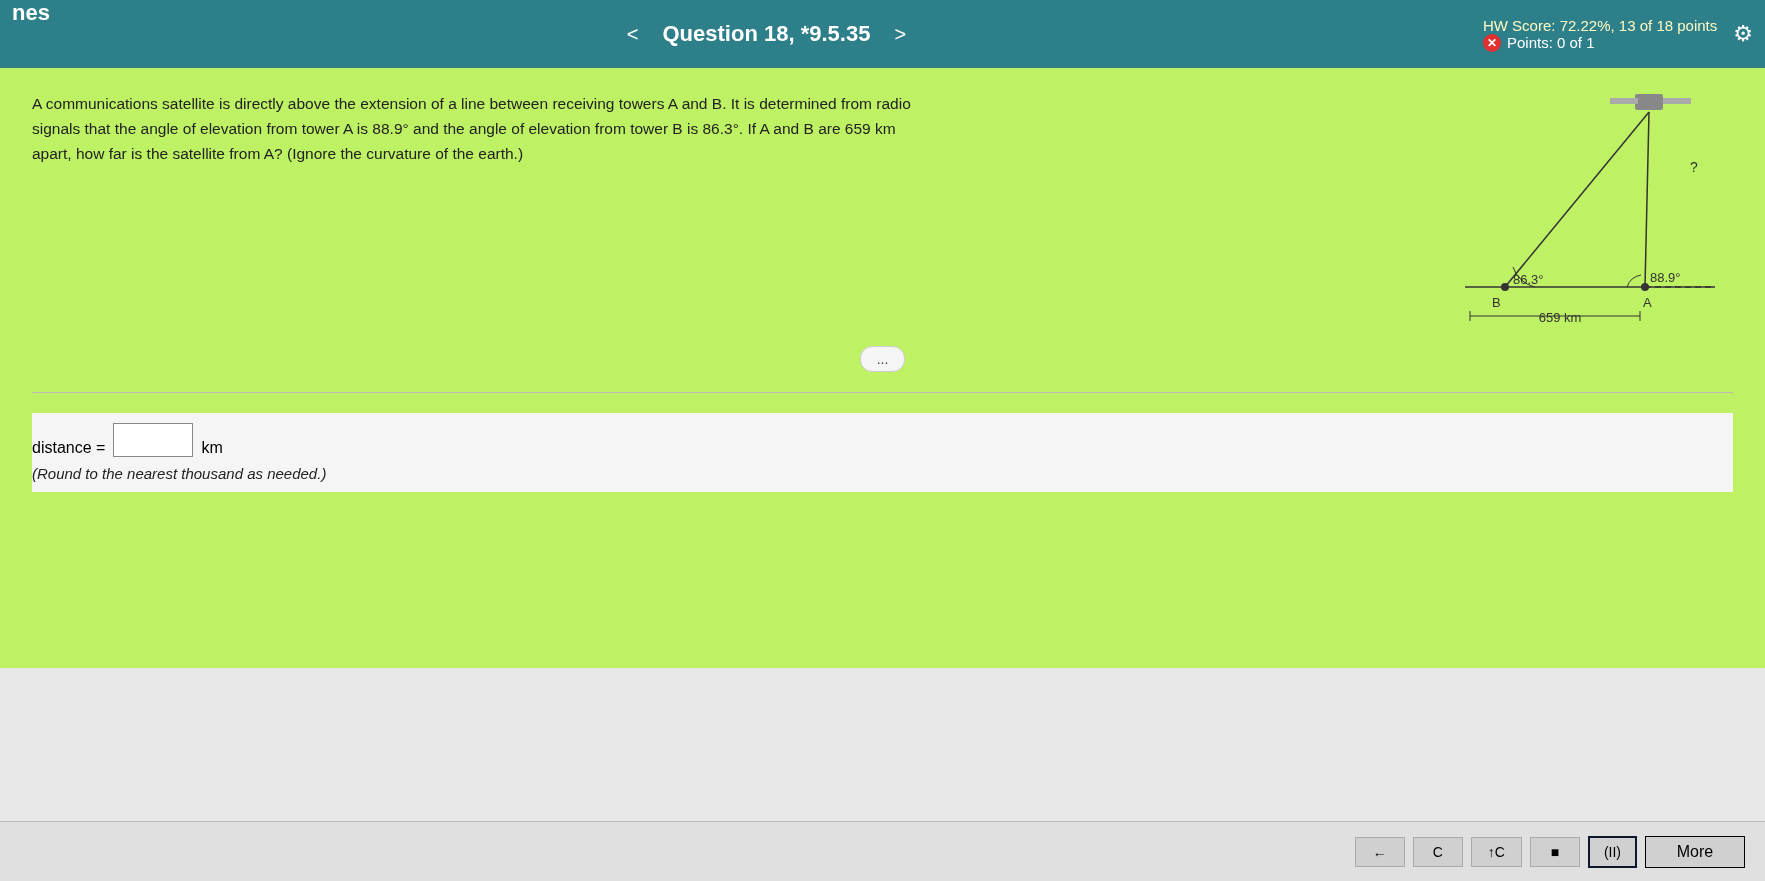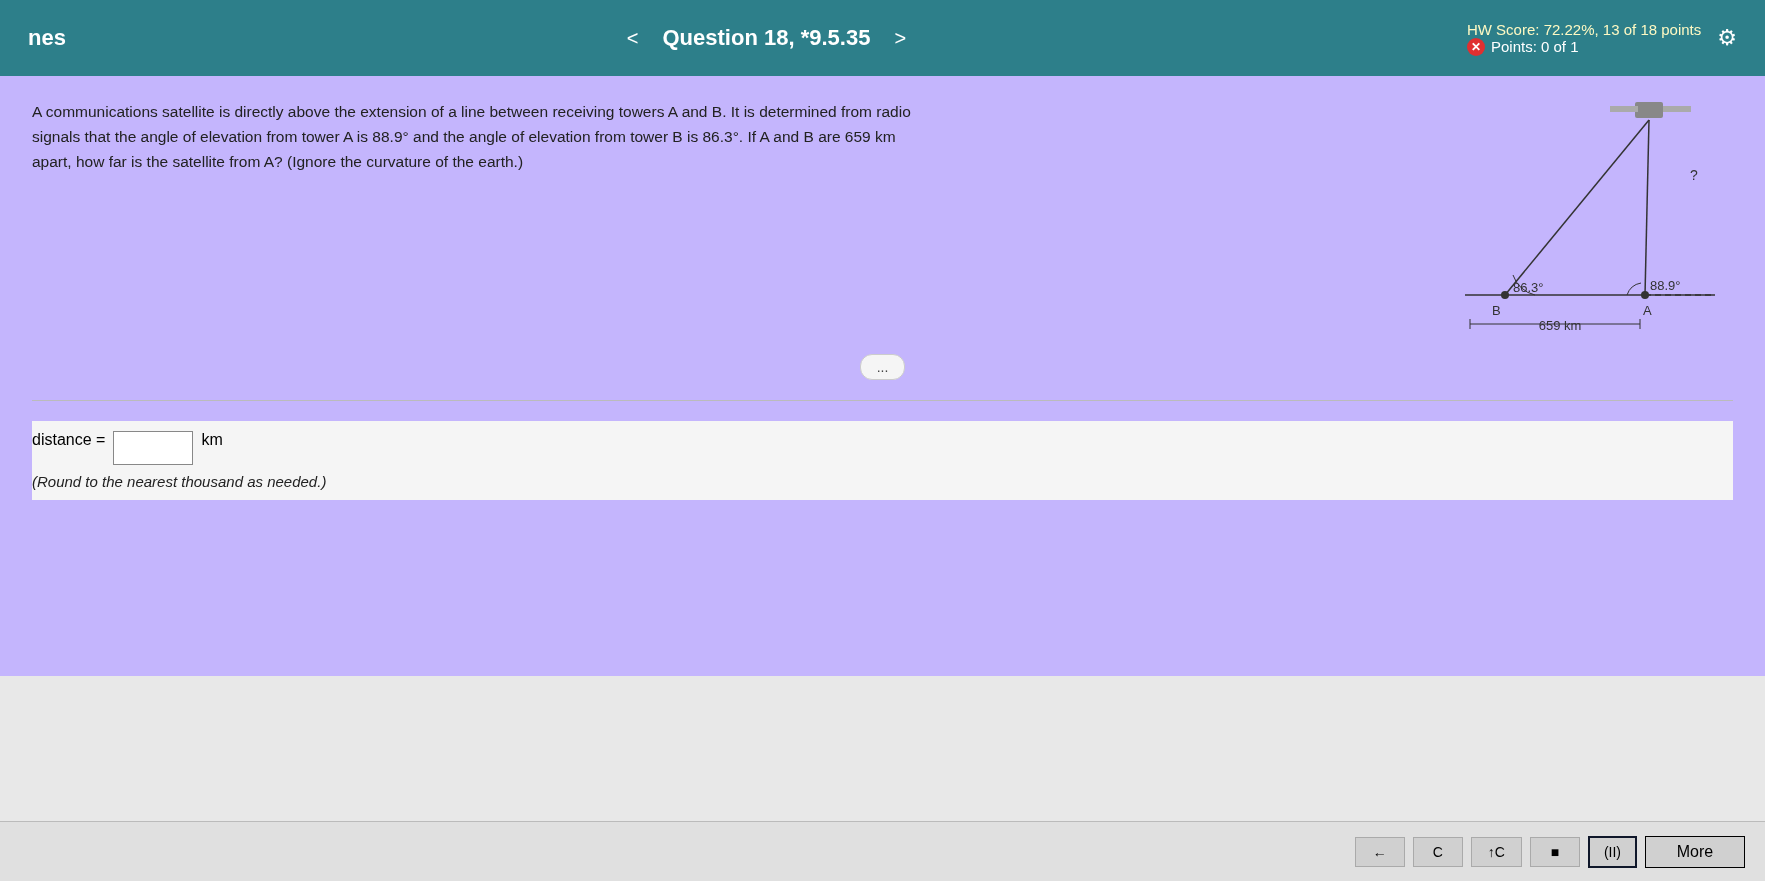--- a/index.html
+++ b/index.html
@@ -9,24 +9,23 @@
       width: 1765px;
       min-height: 881px;
       overflow: hidden;
     }
 
     
     .header {
       background: #2d7f8a;
       color: white;
       display: flex;
-      align-items: center;
       justify-content: space-between;
-      padding: 0 28px;
-      height: 76px;
+      padding: 0 12px;
+      height: 68px;
     }
     .header-left {
       font-size: 22px;
       font-weight: bold;
       color: white;
     }
     .header-center {
       display: flex;
       align-items: center;
       gap: 16px;
@@ -79,21 +78,21 @@
     .gear-btn {
       background: none;
       border: none;
       color: white;
       font-size: 22px;
       cursor: pointer;
     }
 
     
     .main-content {
-      background: #c4b5fd;
+      background: #bef264;
       padding: 24px 32px 20px 32px;
       min-height: 600px;
       position: relative;
     }
 
     .question-text {
       font-size: 15.5px;
       line-height: 1.6;
       color: #222;
       max-width: 900px;
@@ -129,21 +128,21 @@
       color: #444;
     }
 
     
     .answer-section {
       padding: 20px 32px;
       background: #f5f5f5;
     }
     .answer-row {
       display: flex;
-      align-items: flex-start;
+      align-items: flex-end;
       gap: 8px;
       font-size: 16px;
       margin-bottom: 8px;
     }
     .answer-input {
       width: 80px;
       height: 34px;
       border: 1px solid #888;
       background: white;
       padding: 4px 6px;

